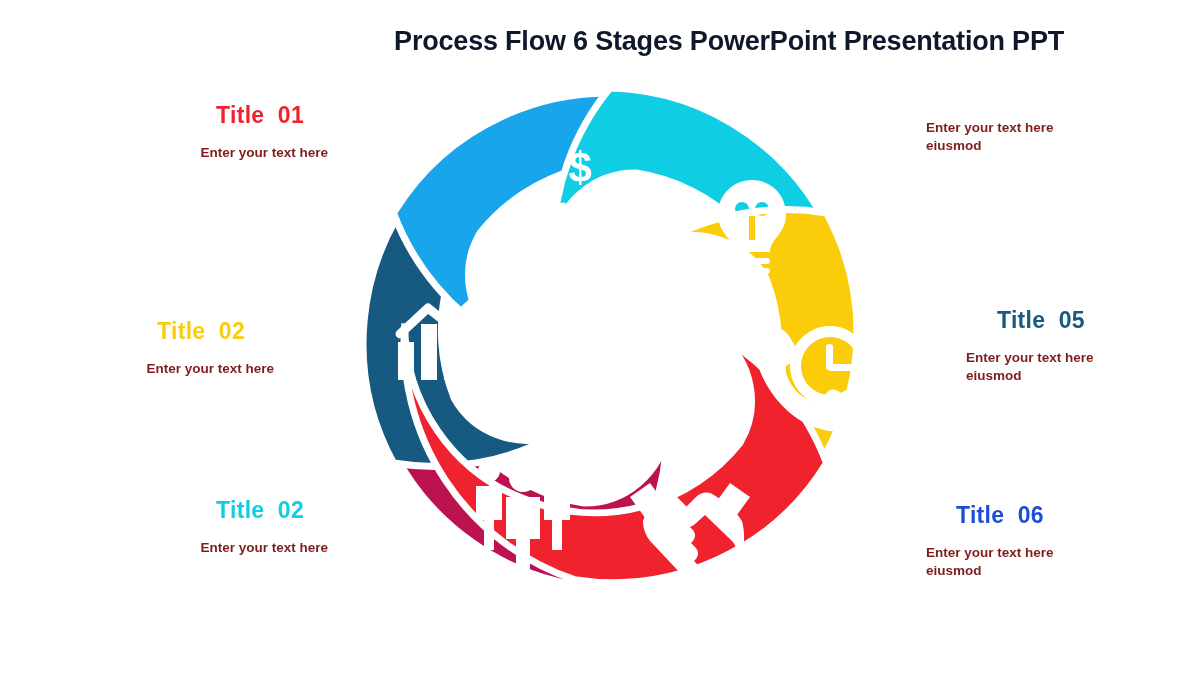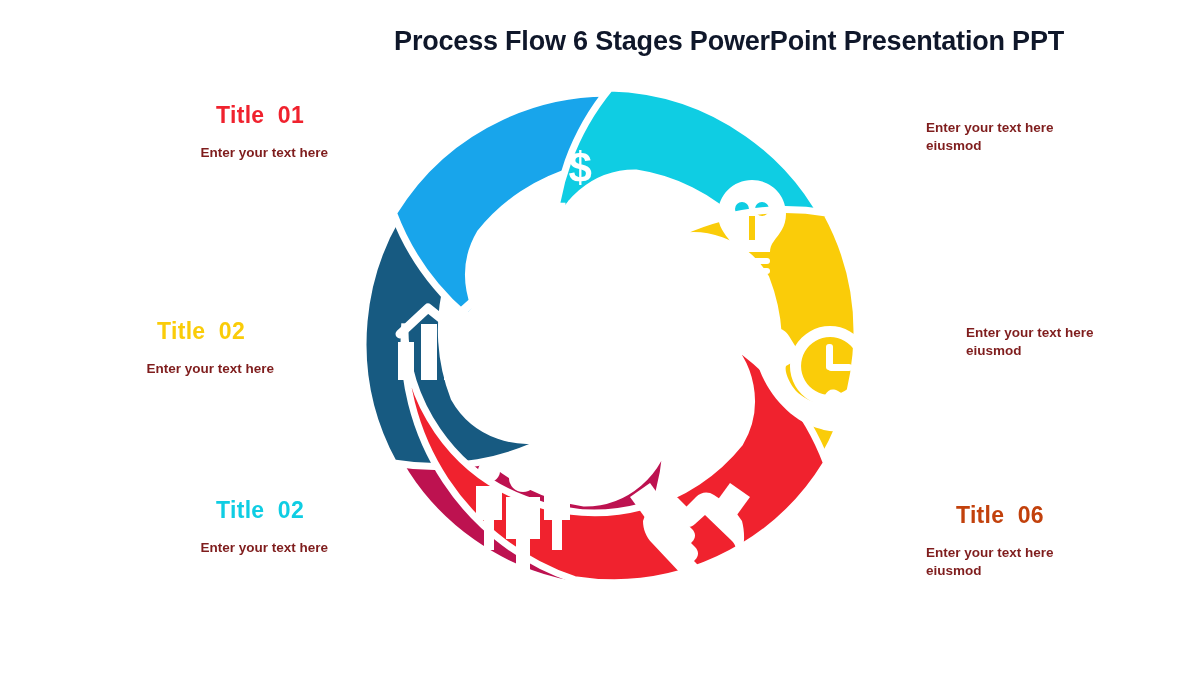--- a/index.html
+++ b/index.html
@@ -118,26 +118,27 @@
     <p class="label-title" style="color:#0FCDE3">Title  02</p>
     <p class="label-body">Enter your text here</p>
   </div>
 
   <div class="label-block right" id="label-04">
     <p class="label-body">Enter your text here
 eiusmod</p>
   </div>
 
   <div class="label-block right" id="label-05">
+    <p class="label-title" style="color:#175A81">Title  05</p>
     <p class="label-body">Enter your text here
 eiusmod</p>
   </div>
 
   <div class="label-block right" id="label-06">
-    <p class="label-title" style="color:#c2410c">Title  06</p>
+    <p class="label-title" style="color:#1d4ed8">Title  06</p>
     <p class="label-body">Enter your text here
 eiusmod</p>
   </div>
 
   <div id="swirl-wrap">
     <svg id="swirl" viewBox="0 0 540 540" xmlns="http://www.w3.org/2000/svg">
       <defs>
 
         <path id="petalShape" d="M 270 20
                  A 250 250 0 0 1 497 180

